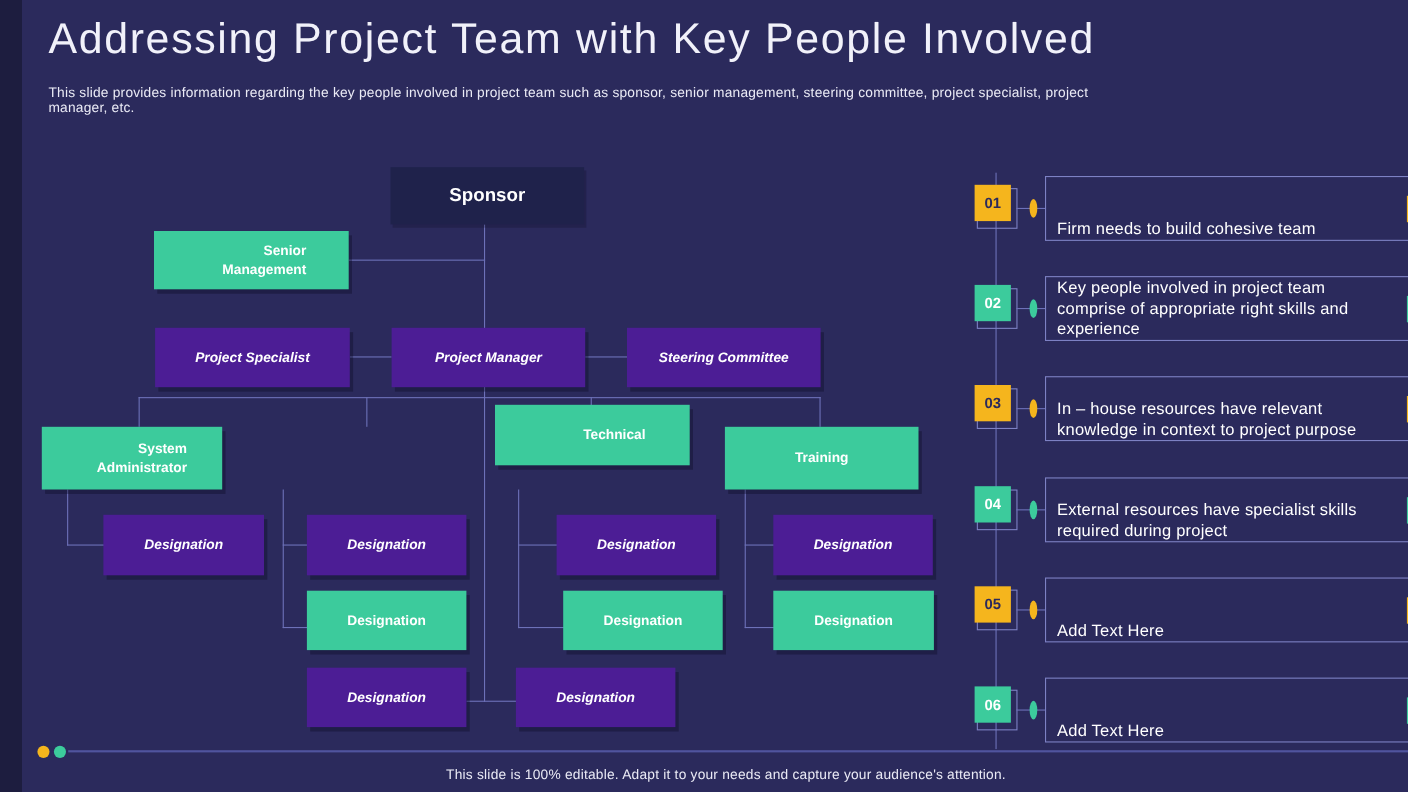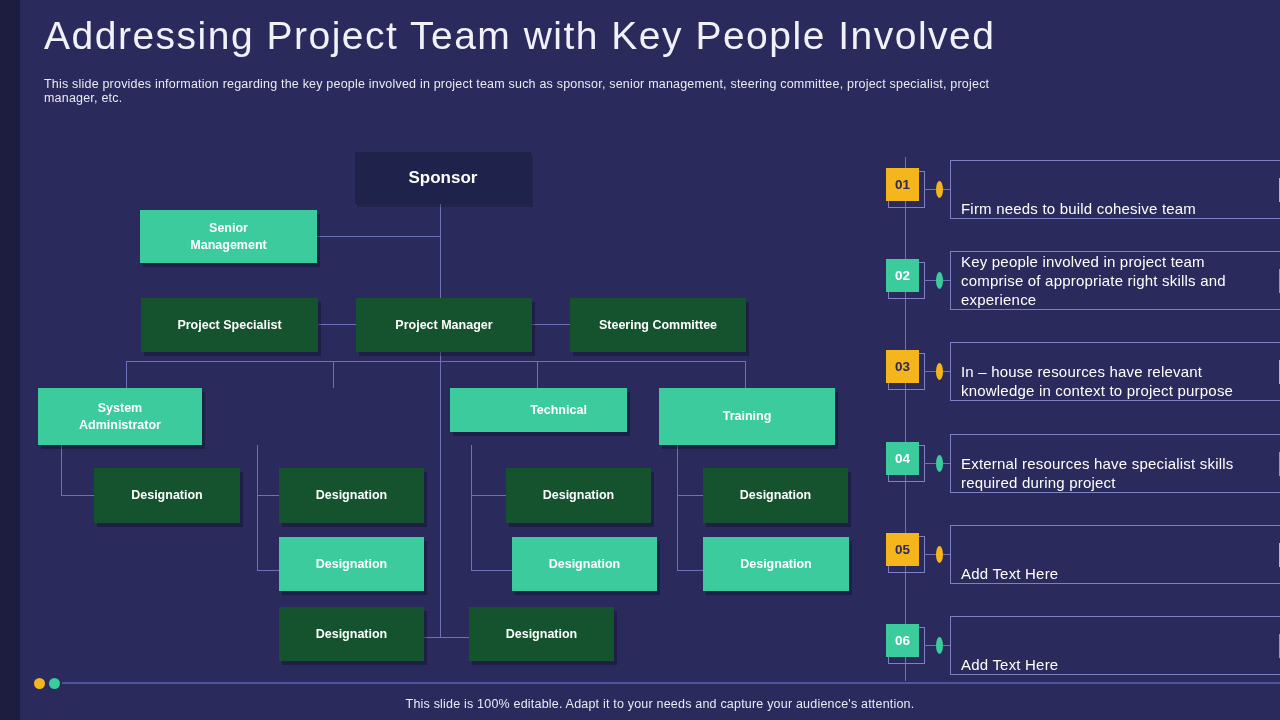--- a/index.html
+++ b/index.html
@@ -22,24 +22,24 @@
   }
   
   .node{
     position:absolute;display:flex;align-items:center;justify-content:center;
     text-align:center;font-weight:bold;font-size:12.5px;color:#fff;
     box-sizing:border-box;padding:0 8px;
     box-shadow:3px 4px 0 rgba(10,10,32,0.35);
     line-height:1.35;
   }
   .node.dark{background:#1f224b;font-size:17px;box-shadow:2px 3px 0 rgba(10,10,32,0.25);}
-  .node.yellow{background:#14532d;}
+  .node.yellow{background:#4c1d95;font-style:italic;}
   .node.teal{background:#3ccb9c;}
   .node .lbl{display:inline-block;}
-  .node .lbl.narrow{max-width:100px;}
+  .node .lbl.narrow{max-width:100px;text-align:right;}
   
   .cline{position:absolute;background:#6d71b8;}
   
   .panel-spine{position:absolute;left:885px;top:157px;width:1px;height:524px;background:#6d71b8;}
   .pi{position:absolute;left:866px;width:396px;height:59px;}
   .pi .outline{
     position:absolute;left:2px;top:11px;width:35px;height:35px;
     border:1px solid #7d81c4;background:transparent;
   }
   .pi .filled{
@@ -122,21 +122,21 @@
   <div class="node yellow" style="left:336px;top:298px;width:176px;height:54px;">
       <span class="lbl">Project Manager</span>
     </div>
   <div class="node yellow" style="left:550px;top:298px;width:176px;height:54px;">
       <span class="lbl">Steering Committee</span>
     </div>
 
   <div class="node teal" style="left:18px;top:388px;width:164px;height:57px;">
       <span class="lbl narrow">System Administrator</span>
     </div>
-  <div class="node teal" style="left:430px;top:388px;width:177px;height:44px;padding-left:48px;">
+  <div class="node teal" style="left:430px;top:368px;width:177px;height:55px;padding-left:48px;">
       <span class="lbl">Technical</span>
     </div>
   <div class="node teal" style="left:639px;top:388px;width:176px;height:57px;">
       <span class="lbl">Training</span>
     </div>
 
   <div class="node yellow" style="left:74px;top:468px;width:146px;height:55px;">
       <span class="lbl">Designation</span>
     </div>
   <div class="node yellow" style="left:259px;top:468px;width:145px;height:55px;">

